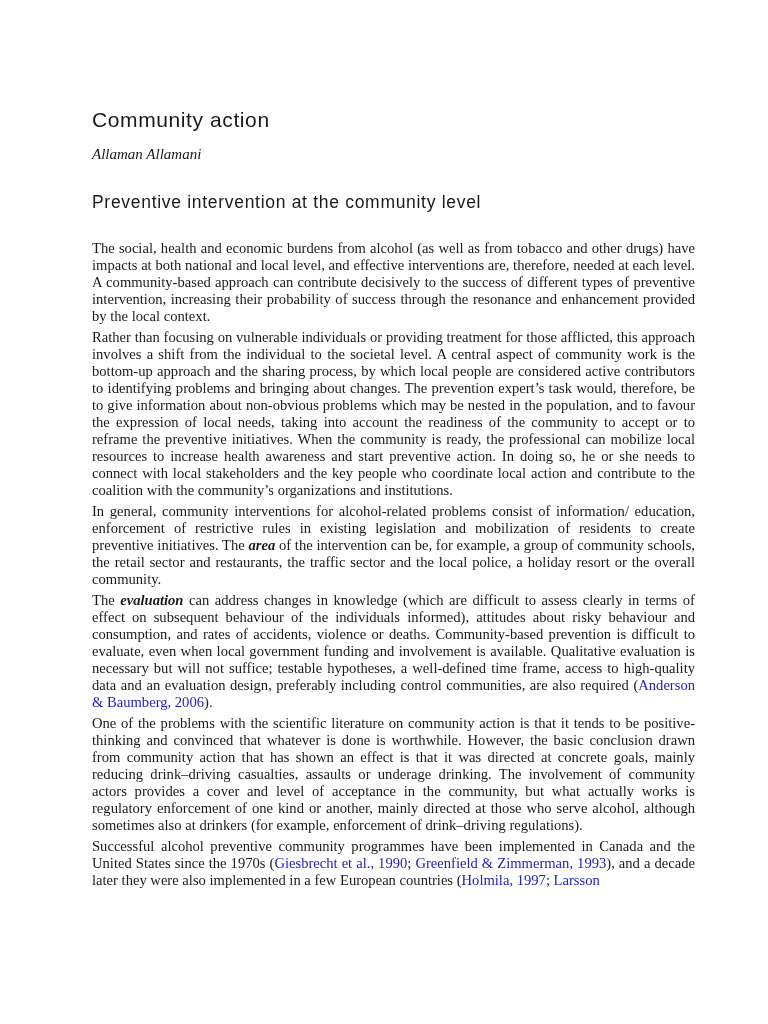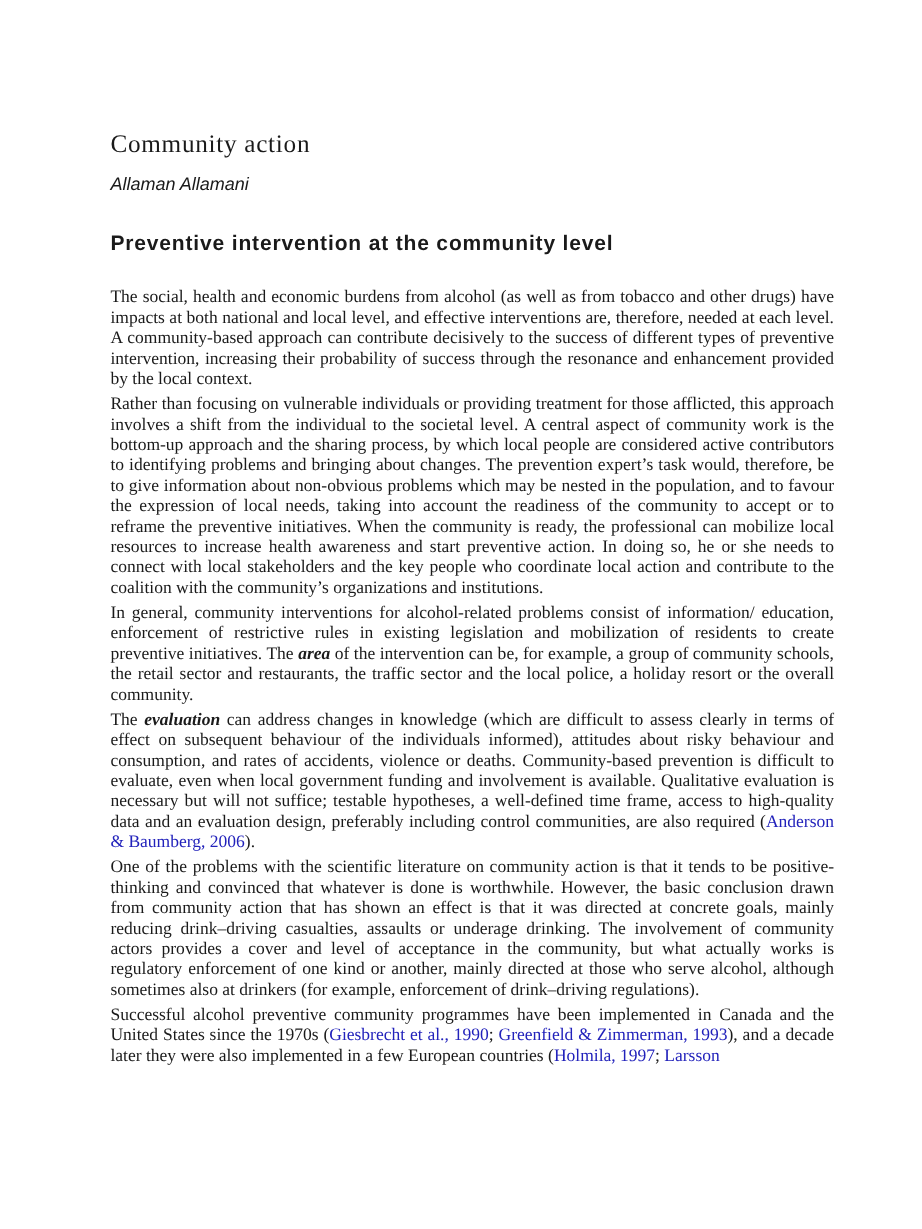--- a/index.html
+++ b/index.html
@@ -14,41 +14,41 @@
       overflow: hidden;
       color: #1a1a1a;
     }
     .page {
       position: absolute;
       left: 92px;
       top: 104px;
       width: 603px;
     }
     .title {
-      font-family: Liberation Serif, serif;
+      font-family: Liberation Sans, sans-serif;
       font-size: 21px;
       font-weight: normal;
       letter-spacing: 0.6px;
       margin: 0;
       height: 32px;
       line-height: 32px;
       color: #1a1a1a;
     }
     .author {
-      font-family: Liberation Sans, sans-serif;
+      font-family: Liberation Serif, serif;
       font-style: italic;
       font-size: 15px;
       margin: 8px 0 0 0;
       line-height: 20px;
       color: #1a1a1a;
     }
     .section-heading {
       font-family: "Liberation Sans", "DejaVu Sans", sans-serif;
       font-size: 17.5px;
-      font-weight: bold;
+      font-weight: normal;
       letter-spacing: 0.7px;
       margin: 26px 0 0 0;
       line-height: 24px;
       color: #1a1a1a;
     }
     .para {
       font-family: "Liberation Serif", "DejaVu Serif", serif;
       font-size: 14.6px;
       line-height: 17px;
       text-align: justify;

